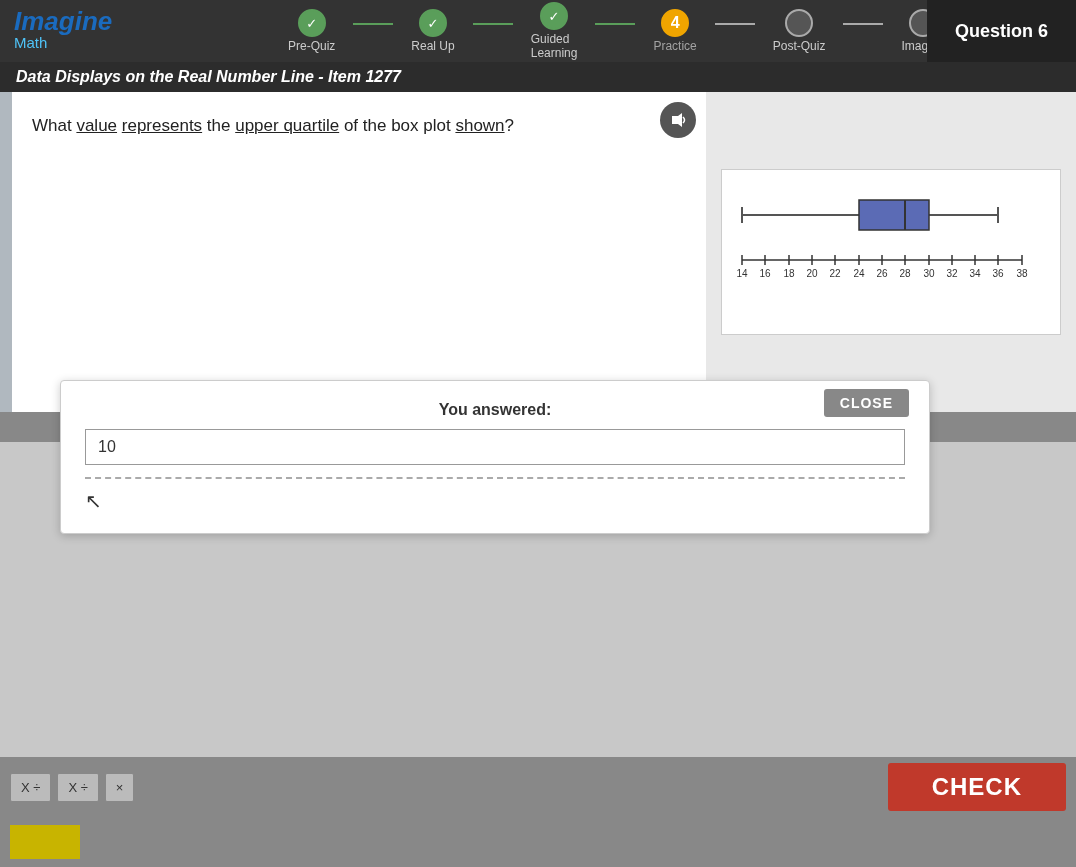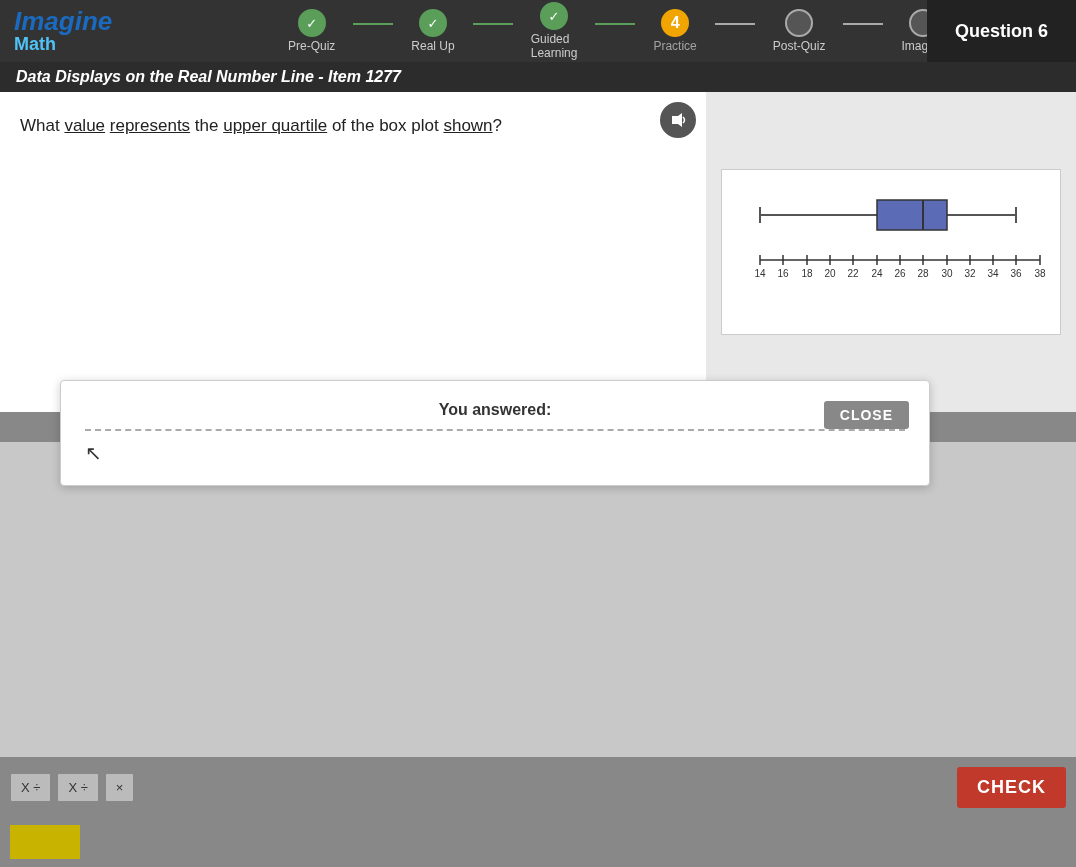--- a/index.html
+++ b/index.html
@@ -101,41 +101,41 @@
       color: white;
     }
     .brand-name {
       font-size: 26px;
       font-style: italic;
       font-weight: bold;
       color: #1a6bbf;
       line-height: 1;
     }
     .brand-sub {
-      font-size: 18px;
+      font-size: 15px;
       color: #4fc3f7;
-      font-weight: bold;
     }
 
     
     .item-header {
       background: #2c2c2c;
       color: white;
       padding: 6px 16px;
       font-size: 16px;
       font-weight: bold;
       font-style: italic;
     }
 
     
     .question-panel {
       background: white;
       flex: 1;
       padding: 20px;
       position: relative;
+      margin-left: 12px;
     }
     .question-text {
       font-size: 17px;
       line-height: 1.6;
       color: #222;
     }
     .question-text u {
       text-decoration: underline;
     }
 
@@ -165,40 +165,39 @@
       cursor: pointer;
       color: white;
     }
 
     
     .boxplot-container {
       width: 340px;
       background: white;
       padding: 15px 0;
       border: 1px solid #ccc;
-      text-align: right;
     }
 
     
     .feedback-overlay {
       position: absolute;
       left: 60px;
       top: 380px;
       width: 870px;
       background: white;
       border: 1px solid #ccc;
       border-radius: 4px;
       padding: 20px 24px;
       z-index: 10;
       box-shadow: 0 2px 10px rgba(0,0,0,0.2);
     }
     .close-btn {
       position: absolute;
       right: 20px;
-      top: 20px;
+      top: 8px;
       background: #888;
       color: white;
       border: none;
       padding: 6px 16px;
       font-size: 14px;
       font-weight: bold;
       cursor: pointer;
       border-radius: 3px;
       letter-spacing: 1px;
     }
@@ -400,37 +399,38 @@
   </div>
 </div>
 
 <div style="height:30px; background:#888;"></div>
 
 <div class="feedback-overlay">
   <button class="close-btn">CLOSE</button>
 
   <div class="you-answered-label">You answered:</div>
 
+  <div class="answer-box">10</div>
 
   <div class="dashed-line"></div>
 
   <div class="feedback-text">
     <span class="cursor-icon">↖</span>
   </div>
 </div>
 
 <div class="bottom-toolbar" style="position:absolute; bottom:50px; left:0; width:100%;">
   <button class="toolbar-btn">
     <span>X ÷</span>
   </button>
   <button class="toolbar-btn">
     <span>X ÷</span>
   </button>
   <button class="toolbar-btn">
     <span>×</span>
   </button>
 
-  <button style="background:#c0392b; color:white; border:none; padding:10px 20px; font-size:18px; font-weight:bold; cursor:pointer; letter-spacing:1px; border-radius:3px; margin-left:auto;">CHECK</button>
+  <button style="background:#c0392b; color:white; border:none; padding:10px 44px; font-size:24px; font-weight:bold; cursor:pointer; letter-spacing:1px; border-radius:3px; margin-left:auto;">CHECK</button>
 </div>
 
 <div class="bottom-bar" style="position:absolute; bottom:0; left:0; width:100%;">
   <div class="yellow-block"></div>
 </div>
 
 </body></html>

